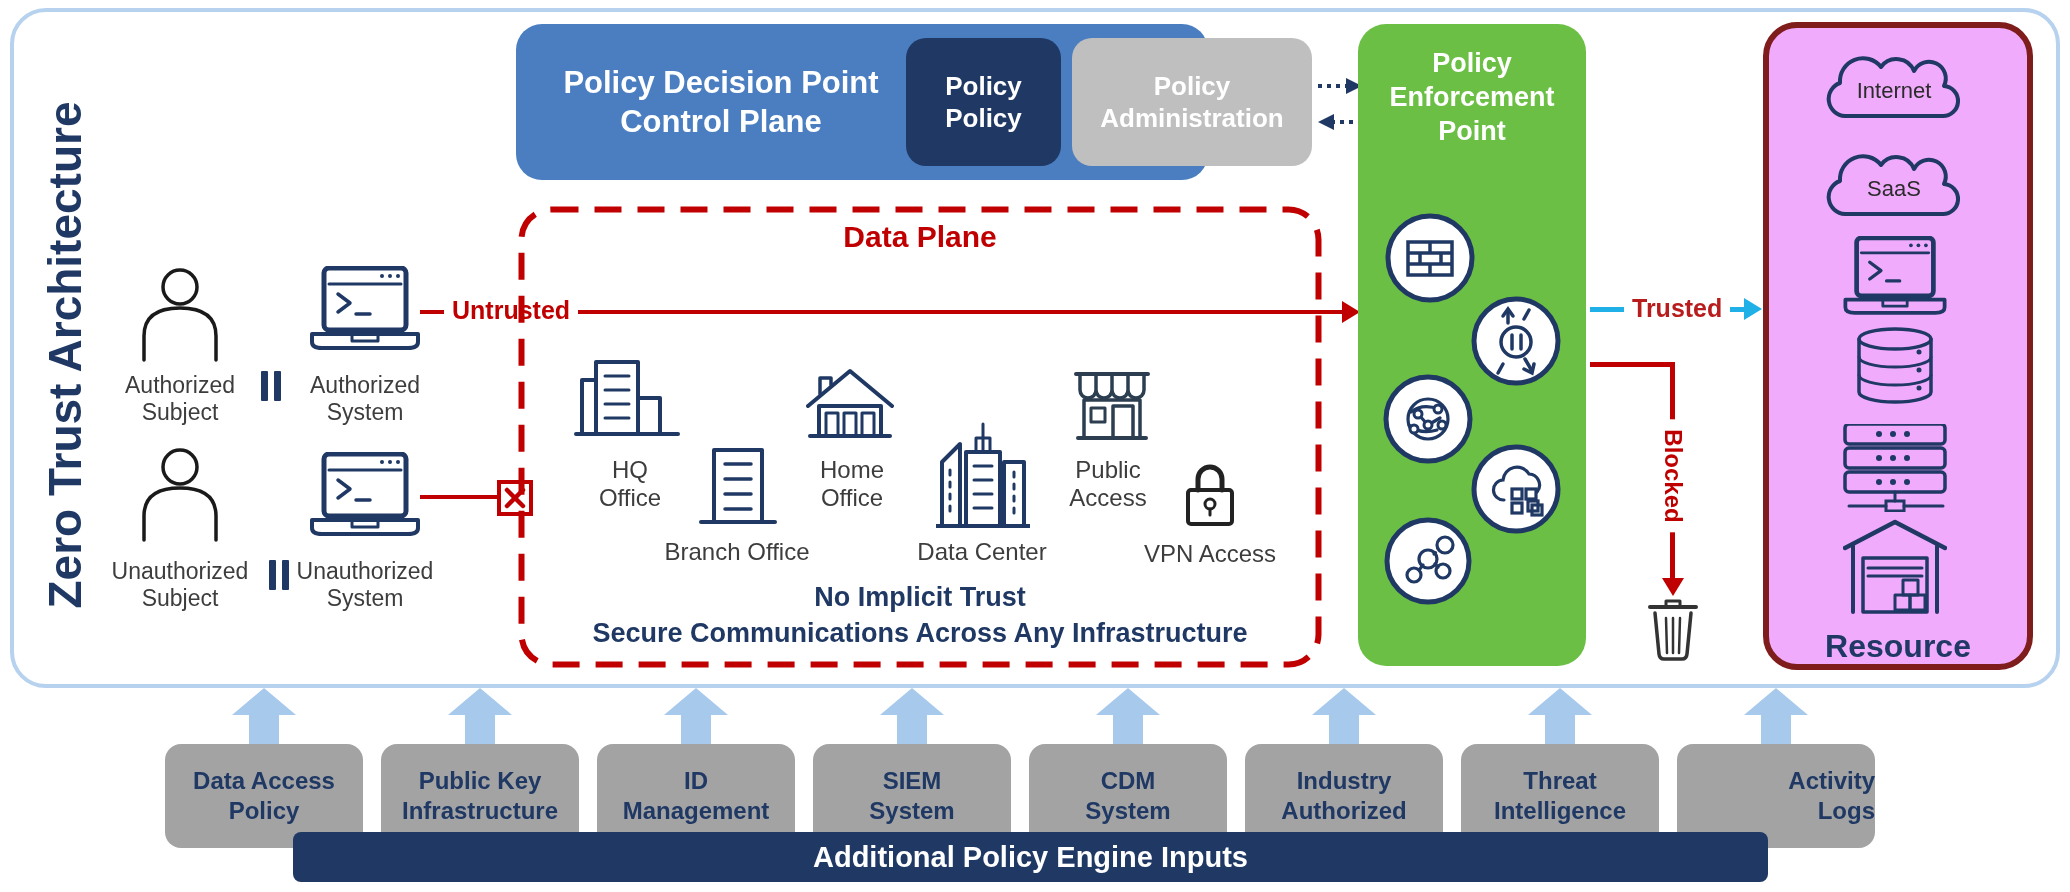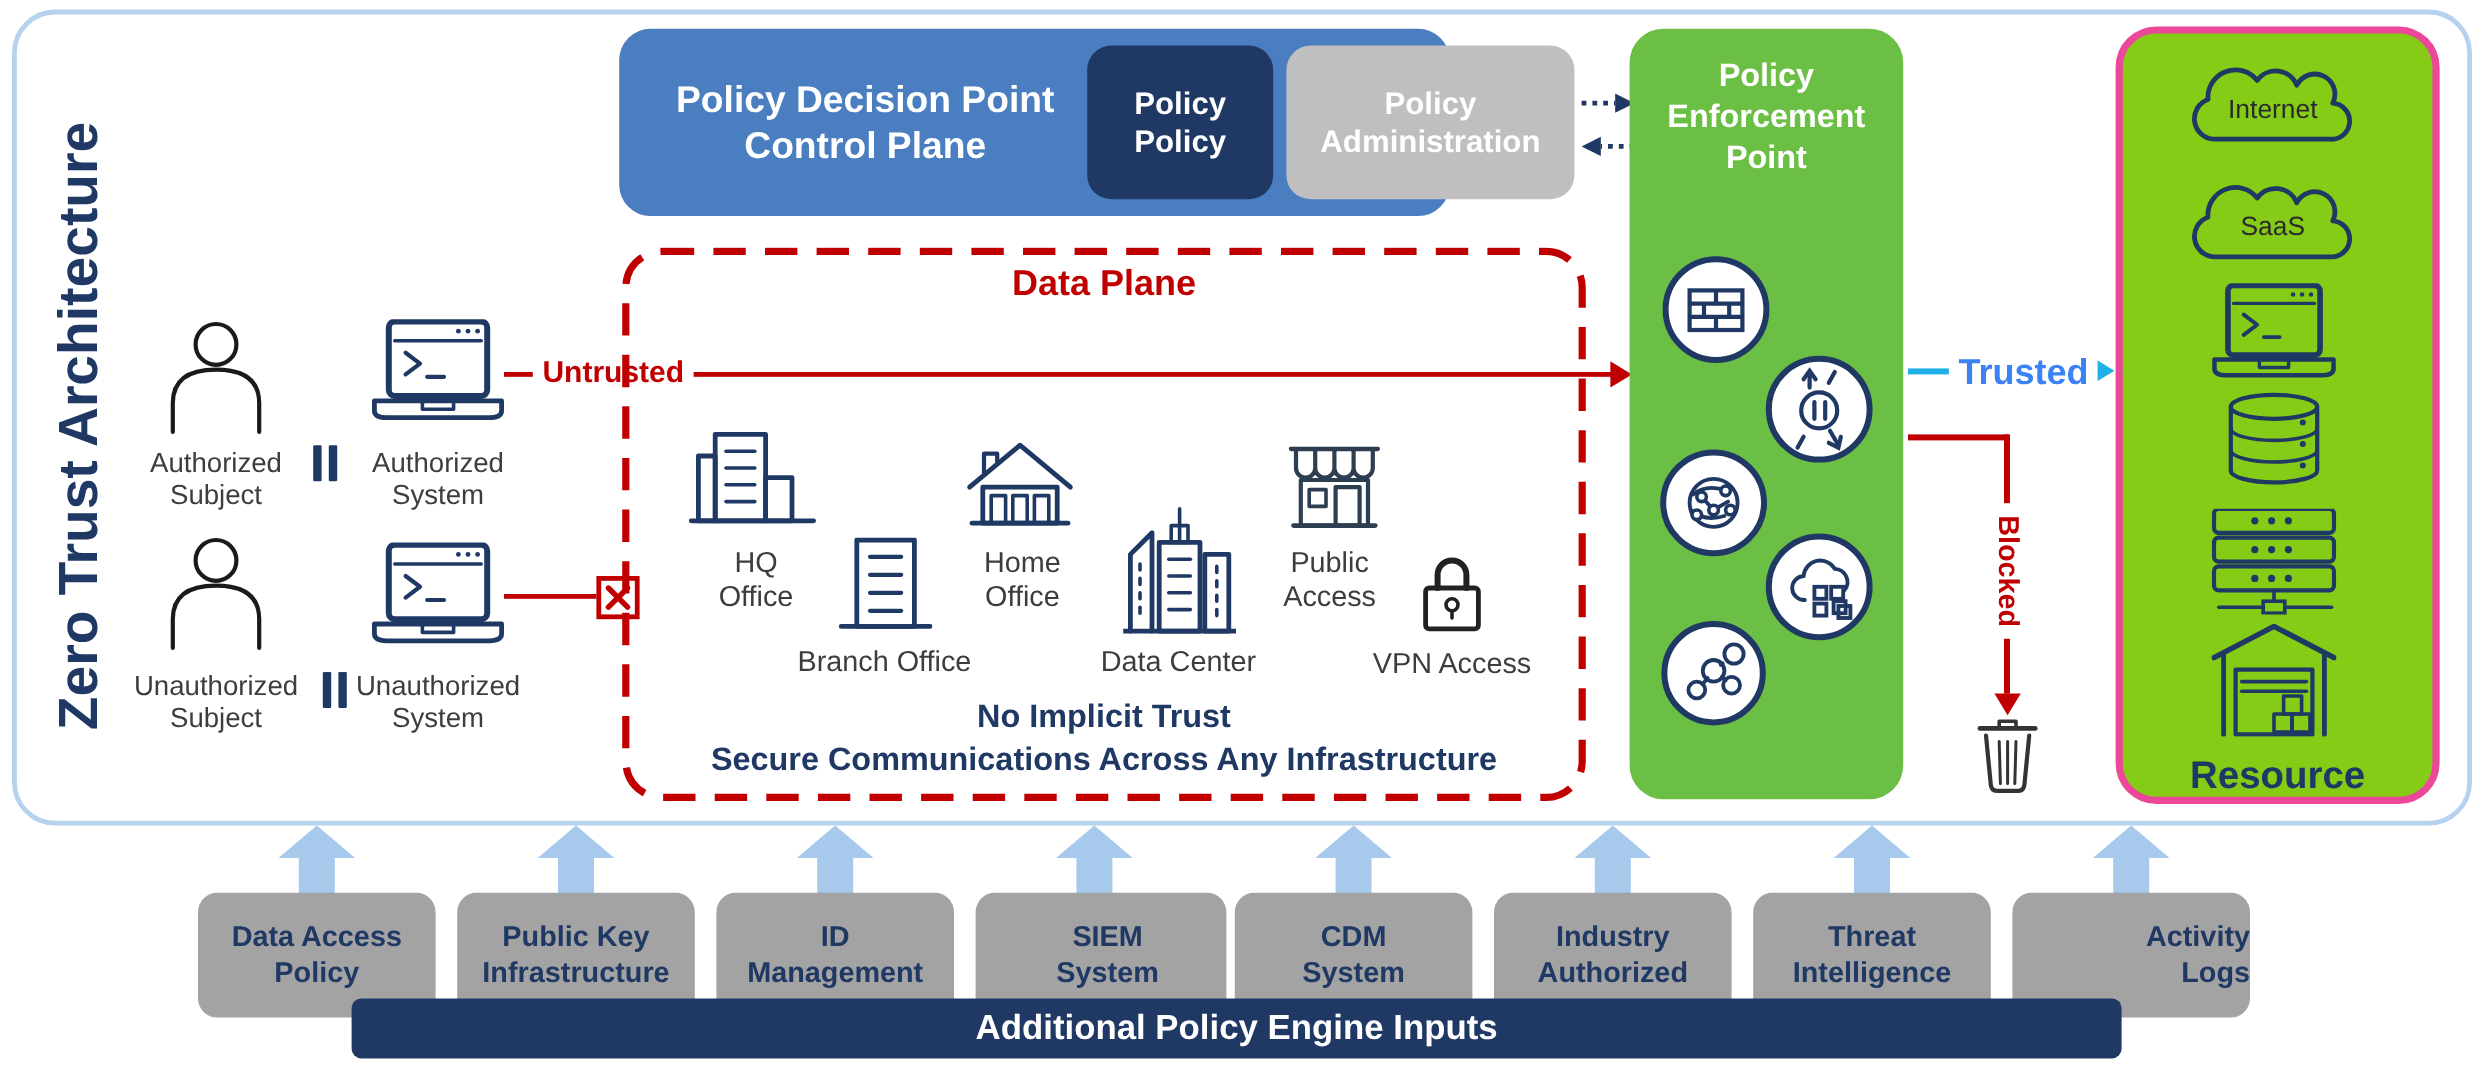--- a/index.html
+++ b/index.html
@@ -37,31 +37,31 @@
   
   .dp-title{left:518px;top:220px;width:804px;text-align:center;color:#c00000;font-size:30px;font-weight:700;}
   .loc-label{text-align:center;font-size:24px;line-height:28px;color:#3d3d3d;}
   .loc-label span{display:block;}
   .dp-note{left:518px;width:804px;text-align:center;color:#1f3864;font-size:27px;font-weight:700;}
 
   
   .red-line{background:#c00000;}
   .flow-label{font-weight:700;background:#fff;padding:1px 8px;white-space:nowrap;}
   .untrusted-label{left:444px;top:295px;color:#c00000;font-size:25px;}
-  .trusted-label{left:1624px;top:293px;color:#3b82f6;font-size:30px;}
+  .trusted-label{left:1624px;top:293px;color:#b91c1c;font-size:25px;}
   .blocked-wrap{left:1673px;top:476px;width:0;height:0;}
   .blocked-wrap span{position:absolute;left:50%;top:50%;transform:translate(-50%,-50%) rotate(90deg);
     white-space:nowrap;color:#c00000;font-size:24px;font-weight:700;background:#fff;padding:2px 10px;}
   .tri-right{width:0;height:0;border-top:11px solid transparent;border-bottom:11px solid transparent;}
   .tri-down{width:0;height:0;border-left:11px solid transparent;border-right:11px solid transparent;border-top:18px solid #c00000;}
 
   .x-box{left:497px;top:480px;width:28px;height:28px;background:#fff;border:4px solid #c00000;}
 
   
-  .res-box{left:1763px;top:22px;width:258px;height:636px;border:6px solid #ec4899;border-radius:34px;background:#84cc16;}
+  .res-box{left:1763px;top:22px;width:258px;height:636px;border:6px solid #7f1d1d;border-radius:34px;background:#f0abfc;}
   .cloud-label{position:absolute;text-align:center;width:170px;font-size:22px;color:#2b2b2b;}
   .res-title{position:absolute;left:0;top:600px;width:258px;text-align:center;color:#1f3864;font-size:32px;font-weight:700;}
 
   
   .input-box{top:744px;width:198px;height:104px;background:#a3a3a3;border-radius:16px;display:flex;flex-direction:column;
     justify-content:center;text-align:center;color:#1f3864;font-size:24px;font-weight:600;line-height:30px;}
   .inputs-bar{left:293px;top:832px;width:1475px;height:50px;background:#1f3864;border-radius:8px;display:flex;
     align-items:center;justify-content:center;color:#fff;font-size:29px;font-weight:700;}
 </style>
 </head>
@@ -520,21 +520,21 @@
       <span>Policy</span>
   </div>
   <div class="abs input-box" style="left:381px;">
     <span>Public Key</span>
       <span>Infrastructure</span>
   </div>
   <div class="abs input-box" style="left:597px;">
     <span>ID</span>
       <span>Management</span>
   </div>
-  <div class="abs input-box" style="left:813px;padding-left:11px;">
+  <div class="abs input-box" style="left:813px;">
     <span>SIEM</span>
       <span>System</span>
   </div>
   <div class="abs input-box" style="left:1029px;align-items:center;">
     <span>CDM</span>
       <span>System</span>
   </div>
   <div class="abs input-box" style="left:1245px;">
     <span>Industry</span>
       <span>Authorized</span>

